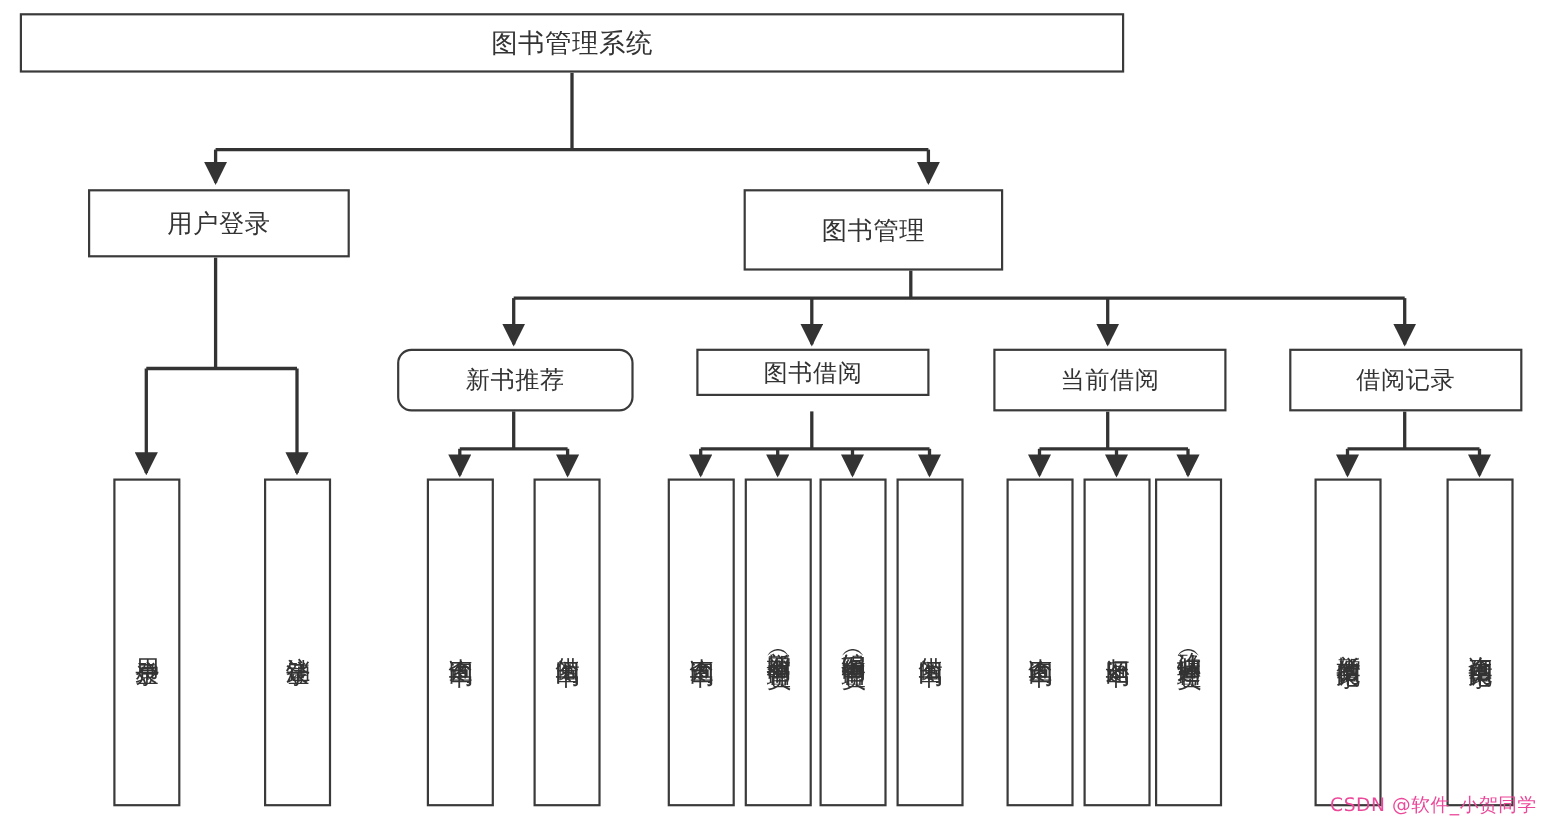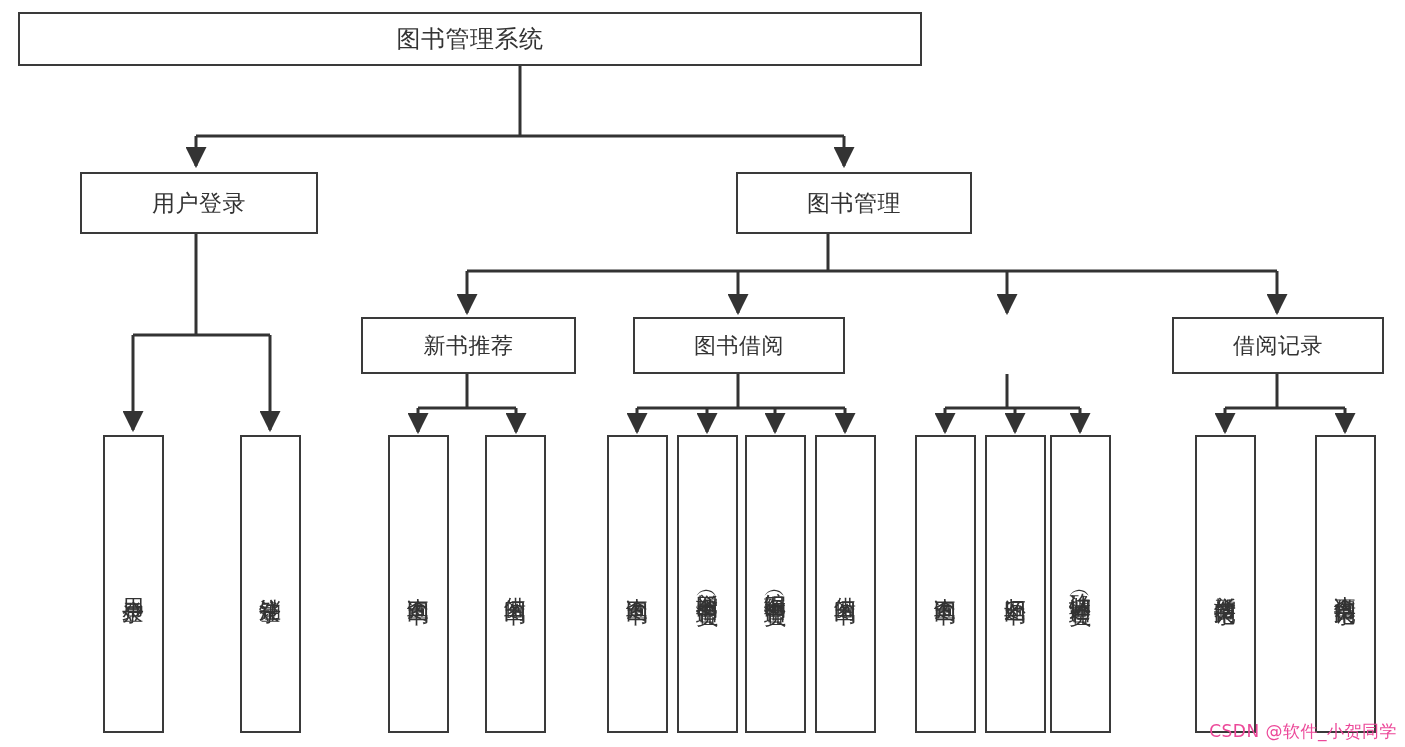--- a/index.html
+++ b/index.html
@@ -123,36 +123,39 @@
       <path d="M 1015 408 L 1015 432" marker-end="url(#arrow)"></path>
       <path d="M 1080 408 L 1080 432" marker-end="url(#arrow)"></path>
 
       <path d="M 1277 374 L 1277 408"></path>
       <path d="M 1225 408 L 1345 408"></path>
       <path d="M 1225 408 L 1225 432" marker-end="url(#arrow)"></path>
       <path d="M 1345 408 L 1345 432" marker-end="url(#arrow)"></path>
     </g>
   </svg>
 
-  <div class="node root" style="left:18px; top:12px; width:904px; height:54px;">
+  <div class="node root" style="left:18px; top:12px; width:1004px; height:54px;">
     <span class="node-label">图书管理系统</span>
   </div>
 
   <div class="node lvl2" style="left:80px; top:172px; width:238px; height:62px;">
     <span class="node-label">用户登录</span>
   </div>
-  <div class="node lvl2" style="left:736px; top:172px; width:236px; height:62px;">
+  <div class="node lvl2" style="left:676px; top:172px; width:236px; height:74px;">
     <span class="node-label">图书管理</span>
   </div>
 
-  <div class="node lvl3" style="left:361px; top:317px; width:215px; height:57px;">
+  <div class="node lvl3" style="left:361px; top:317px; width:215px; height:57px;border-radius:13px;">
     <span class="node-label">新书推荐</span>
   </div>
-  <div class="node lvl3" style="left:633px; top:317px; width:212px; height:57px;">
+  <div class="node lvl3" style="left:633px; top:317px; width:212px; height:43px;">
     <span class="node-label">图书借阅</span>
+  </div>
+  <div class="node lvl3" style="left:903px; top:317px; width:212px; height:57px;">
+    <span class="node-label">当前借阅</span>
   </div>
   <div class="node lvl3" style="left:1172px; top:317px; width:212px; height:57px;text-align:right;">
     <span class="node-label">借阅记录</span>
   </div>
 
   <div class="node leaf" style="left:103px; top:435px; width:61px; height:298px;">
     <span class="node-label">用户登录</span>
   </div>
   <div class="node leaf" style="left:240px; top:435px; width:61px; height:298px;">
     <span class="node-label">注销登录</span>

